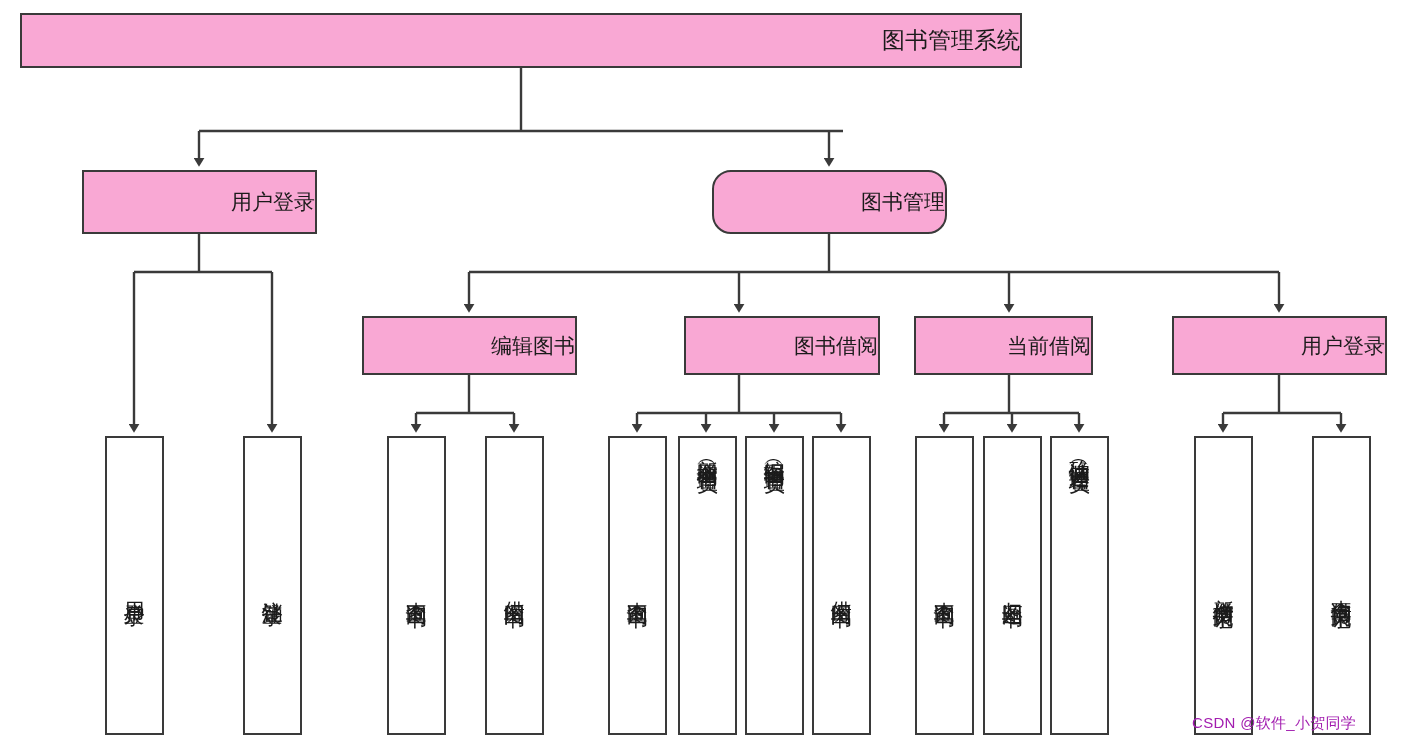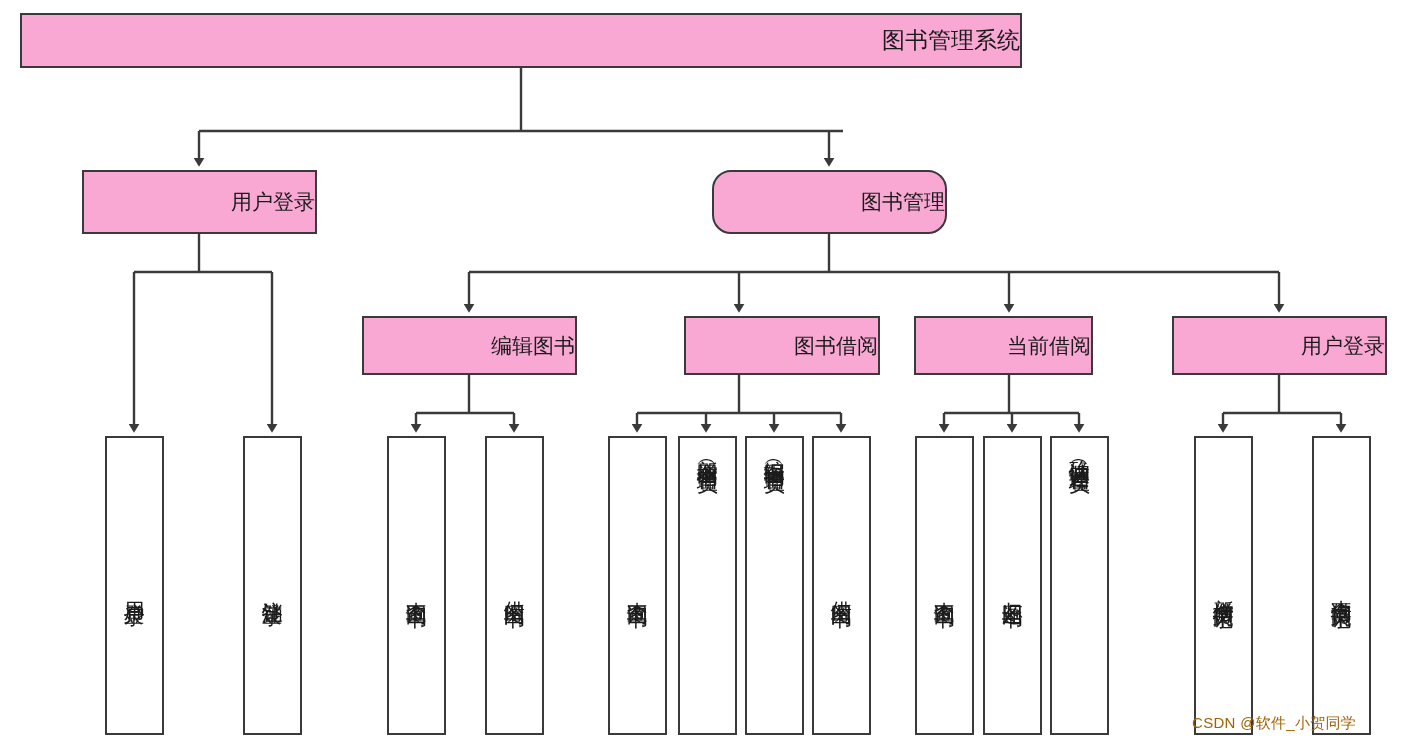--- a/index.html
+++ b/index.html
@@ -15,21 +15,21 @@
   .node.lvl3{font-size:21px;}
   .leaf{position:absolute;box-sizing:border-box;background:#ffffff;
         border:2px solid #3a3a3a;color:#1b1b1b;font-size:21px;
         display:flex;align-items:center;justify-content:center;
         padding-top:6px;}
   .leaf .vt{writing-mode:vertical-rl;text-orientation:upright;
             line-height:1.22;letter-spacing:2px;white-space:nowrap;
             transform:translateY(-0.5px);}
   .leaf.top .vt{align-self:flex-start;}
   .watermark{position:absolute;left:1192px;top:714px;font-size:15px;
-             color:#a16207;white-space:nowrap;letter-spacing:0.3px;}
+             color:#a21caf;white-space:nowrap;letter-spacing:0.3px;}
 </style>
 </head>
 <body>
 
 <div id="stage">
 
   <svg id="wires" viewBox="0 0 1405 747" xmlns="http://www.w3.org/2000/svg">
     <defs>
       <marker id="arrow" markerWidth="9" markerHeight="11" refX="1.2" refY="5.5" orient="auto" markerUnits="userSpaceOnUse">
         <path d="M0,0 L9,5.5 L0,11 z" fill="#3a3a3a"></path>

